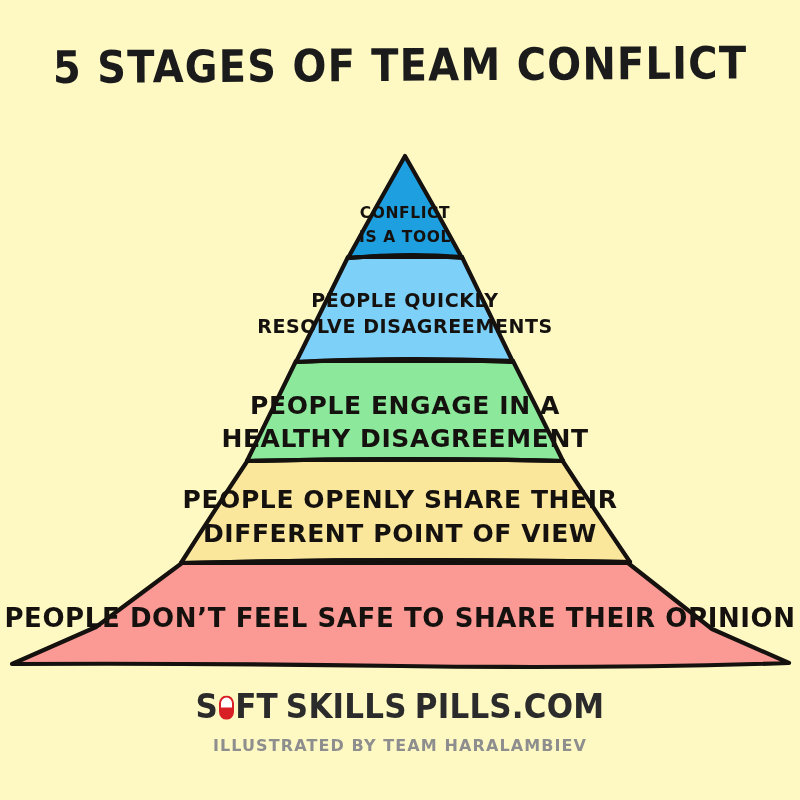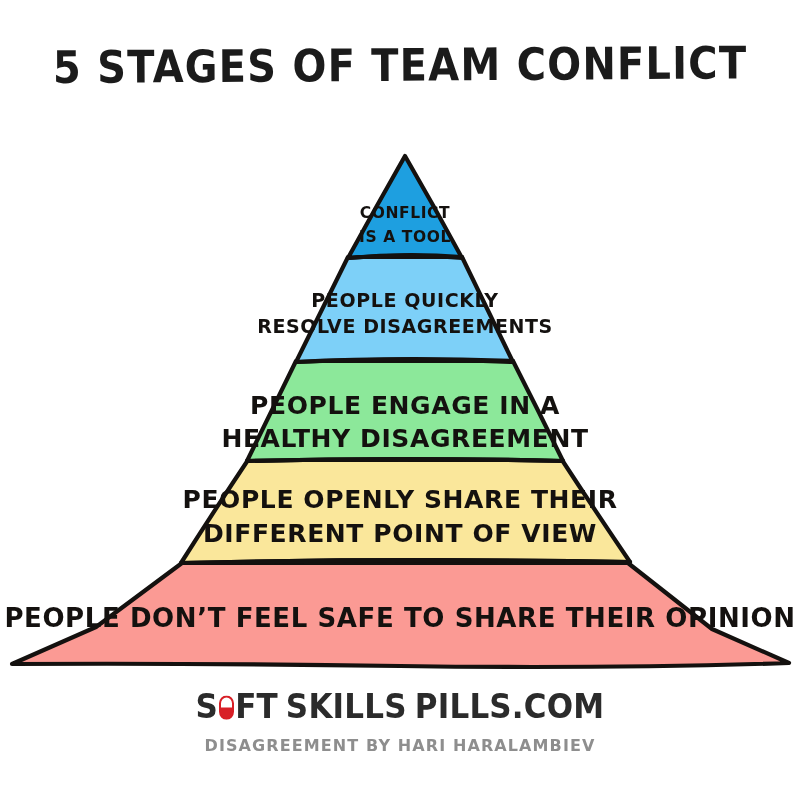--- a/index.html
+++ b/index.html
@@ -121,21 +121,21 @@
     font-family: "DejaVu Sans", sans-serif;
     font-size: 16px;
     font-weight: 600;
     color: #8e8e8e;
     letter-spacing: 1.1px;
   }
 </style>
 </head>
 <body style="background: rgb(222, 222, 222);">
 
-<div id="poster" style="background: #ffffff;">
+<div id="poster" style="background: #fef9c3;">
 
   <div id="title-area">
     <div id="poster-title">5 STAGES OF TEAM CONFLICT</div>
   </div>
 
   <div id="pyramid-wrap">
     <svg id="pyramid-svg" viewBox="0 0 800 800" xmlns="http://www.w3.org/2000/svg">
 
       <path class="tier-shape" d="M 182 563
                L 628 563
@@ -203,16 +203,16 @@
         </svg>
       </span>
 
       <span class="brand-seg">FT</span>
       <span class="brand-gap"></span>
       <span class="brand-seg">SKILLS</span>
       <span class="brand-gap"></span>
       <span class="brand-seg">PILLS.COM</span>
     </div>
 
-    <div id="credit-line" style="color: rgb(142, 142, 142);">DISAGREEMENT BY HARI HARALAMBIEV</div>
+    <div id="credit-line" style="color: rgb(142, 142, 142);">ILLUSTRATED BY TEAM HARALAMBIEV</div>
   </div>
 
 </div>
 
 </body></html>

